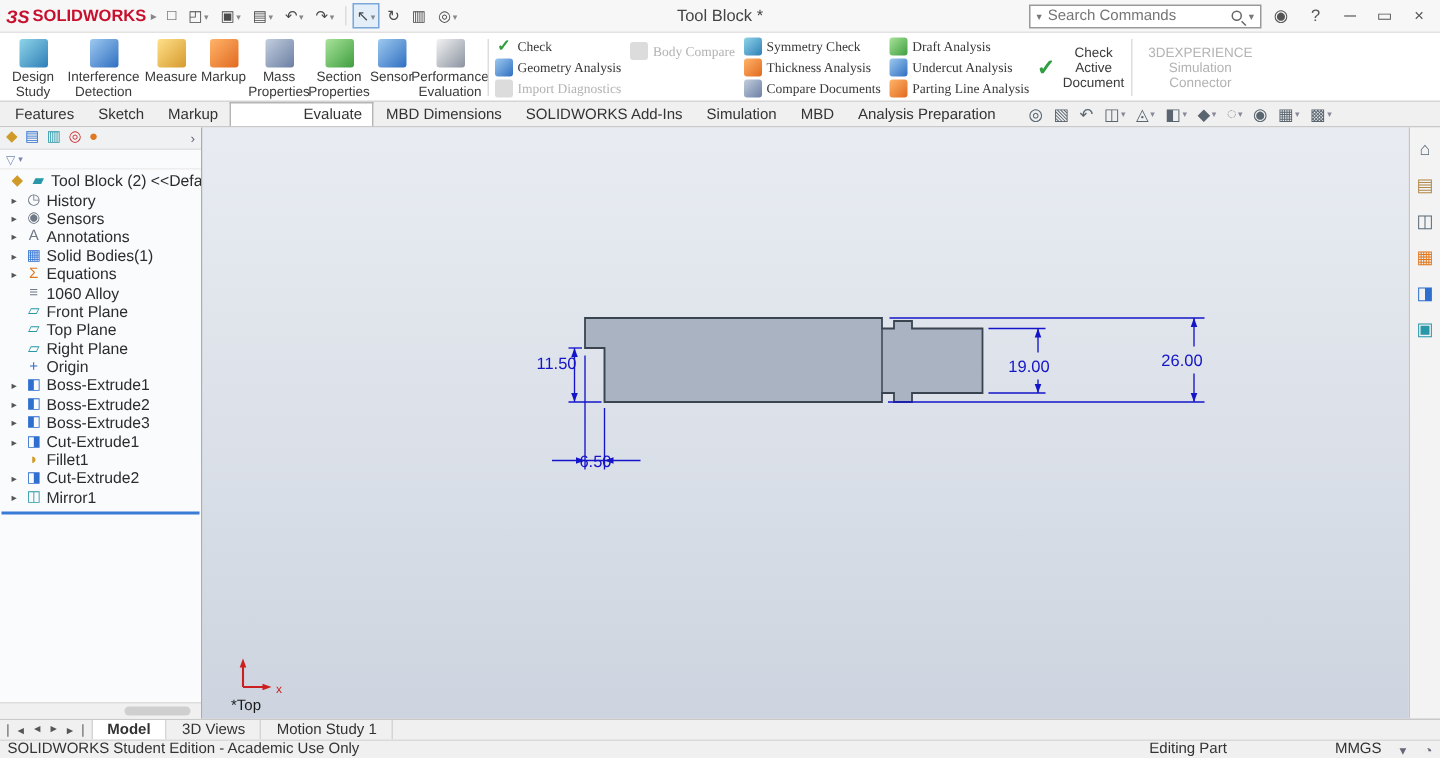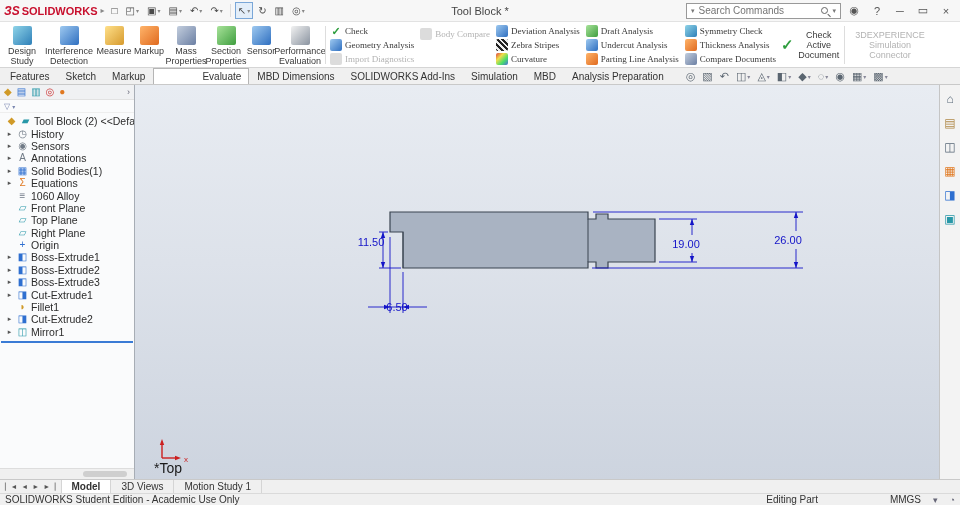--- a/index.html
+++ b/index.html
@@ -74,21 +74,21 @@
   .caret{width:9px;margin-left:-14px;font-size:7px;color:#555;text-align:center;flex:none;}
   .ticon{font-size:10px;width:11px;text-align:center;flex:none;line-height:1;}
   .t-blue{color:#2e6fd0}.t-gold{color:#d09a28}.t-teal{color:#2898a8}.t-gray{color:#707a86}.t-orange{color:#e07820}
   .tlabel{color:#2c2c2c;}
   .rollback{border-top:2px solid #3a7bd5;margin:3px 1px 0;}
   .panel-hscroll{position:absolute;left:0;right:0;bottom:0;height:11px;background:#f0f0f0;border-top:1px solid #ddd;}
   .panel-hthumb{position:absolute;left:62%;width:33%;top:2px;bottom:2px;background:#cfcfcf;border-radius:4px;}
 
   #viewport{flex:1;position:relative;background:linear-gradient(180deg,#e8ecf2 0%,#dde2ea 45%,#cdd4df 100%);overflow:hidden;}
   #viewport svg{position:absolute;left:0;top:0;}
-  .view-label{position:absolute;left:19px;bottom:3px;font-size:14px;color:#1a1a1a;margin-top:12px;}
+  .view-label{position:absolute;left:19px;bottom:3px;font-size:10px;color:#1a1a1a;margin-top:12px;}
 
   #taskpane{width:21px;background:#f3f3f3;border-left:1px solid #c5c5c5;display:flex;flex-direction:column;align-items:center;padding-top:7px;gap:10px;color:#5a6a7a;font-size:12px;flex:none;}
   .tp-orange{color:#e07820}.tp-blue{color:#2e6fd0}.tp-teal{color:#2898a8}.tp-tan{color:#b08a4a}
 
   
   #bottombar{height:14px;background:#f0f0f0;border-top:1px solid #c9c9c9;display:flex;align-items:stretch;font-size:10px;flex:none;}
   .nav{display:flex;align-items:center;gap:4px;padding:0 5px;color:#555;font-size:7px;border-right:1px solid #d5d5d5;}
   .mtab{padding:0 10px;display:flex;align-items:center;border-right:1px solid #d5d5d5;color:#333;white-space:nowrap;}
   .mtab.active{background:#fff;font-weight:bold;}
   #statusbar{height:12px;display:flex;align-items:center;font-size:10px;color:#333;background:#f0f0f0;border-top:1px solid #dadada;padding:0 5px;flex:none;}
@@ -187,62 +187,48 @@
       </div>
     </div>
 
     <div class="rb-stack">
       <div class="rb-row disabled" style="align-self:flex-start;margin-top:-22px;">
         <span class="ic12 c-gray"></span>
         <span class="rb-rowlabel">Body Compare</span>
       </div>
     </div>
 
+
     <div class="rb-stack">
       <div class="rb-row">
-        <span class="ic12 c-blue"></span>
-        <span class="rb-rowlabel">Deviation Analysis</span>
-      </div>
-      <div class="rb-row">
-        <span class="ic12 c-zebra"></span>
-        <span class="rb-rowlabel">Zebra Stripes</span>
-      </div>
-      <div class="rb-row">
-        <span class="ic12 c-rainbow"></span>
-        <span class="rb-rowlabel">Curvature</span>
+        <span class="ic12 c-teal"></span>
+        <span class="rb-rowlabel">Symmetry Check</span>
+      </div>
+      <div class="rb-row">
+        <span class="ic12 c-orange"></span>
+        <span class="rb-rowlabel">Thickness Analysis</span>
+      </div>
+      <div class="rb-row">
+        <span class="ic12 c-steel"></span>
+        <span class="rb-rowlabel">Compare Documents</span>
       </div>
     </div>
 
     <div class="rb-stack">
       <div class="rb-row">
         <span class="ic12 c-green"></span>
         <span class="rb-rowlabel">Draft Analysis</span>
       </div>
       <div class="rb-row">
         <span class="ic12 c-blue"></span>
         <span class="rb-rowlabel">Undercut Analysis</span>
       </div>
       <div class="rb-row">
         <span class="ic12 c-orange"></span>
         <span class="rb-rowlabel">Parting Line Analysis</span>
-      </div>
-    </div>
-
-    <div class="rb-stack">
-      <div class="rb-row">
-        <span class="ic12 c-teal"></span>
-        <span class="rb-rowlabel">Symmetry Check</span>
-      </div>
-      <div class="rb-row">
-        <span class="ic12 c-orange"></span>
-        <span class="rb-rowlabel">Thickness Analysis</span>
-      </div>
-      <div class="rb-row">
-        <span class="ic12 c-steel"></span>
-        <span class="rb-rowlabel">Compare Documents</span>
       </div>
     </div>
 
     <div class="rb-wide rb-cad w64">
       <span class="ic-check-big">✓</span>
       <div class="rb-label">Check Active Document</div>
     </div>
     <div class="rb-sep"></div>
     <div class="rb-wide w88 disabled">
       <div class="rb-label">3DEXPERIENCE Simulation Connector</div>

